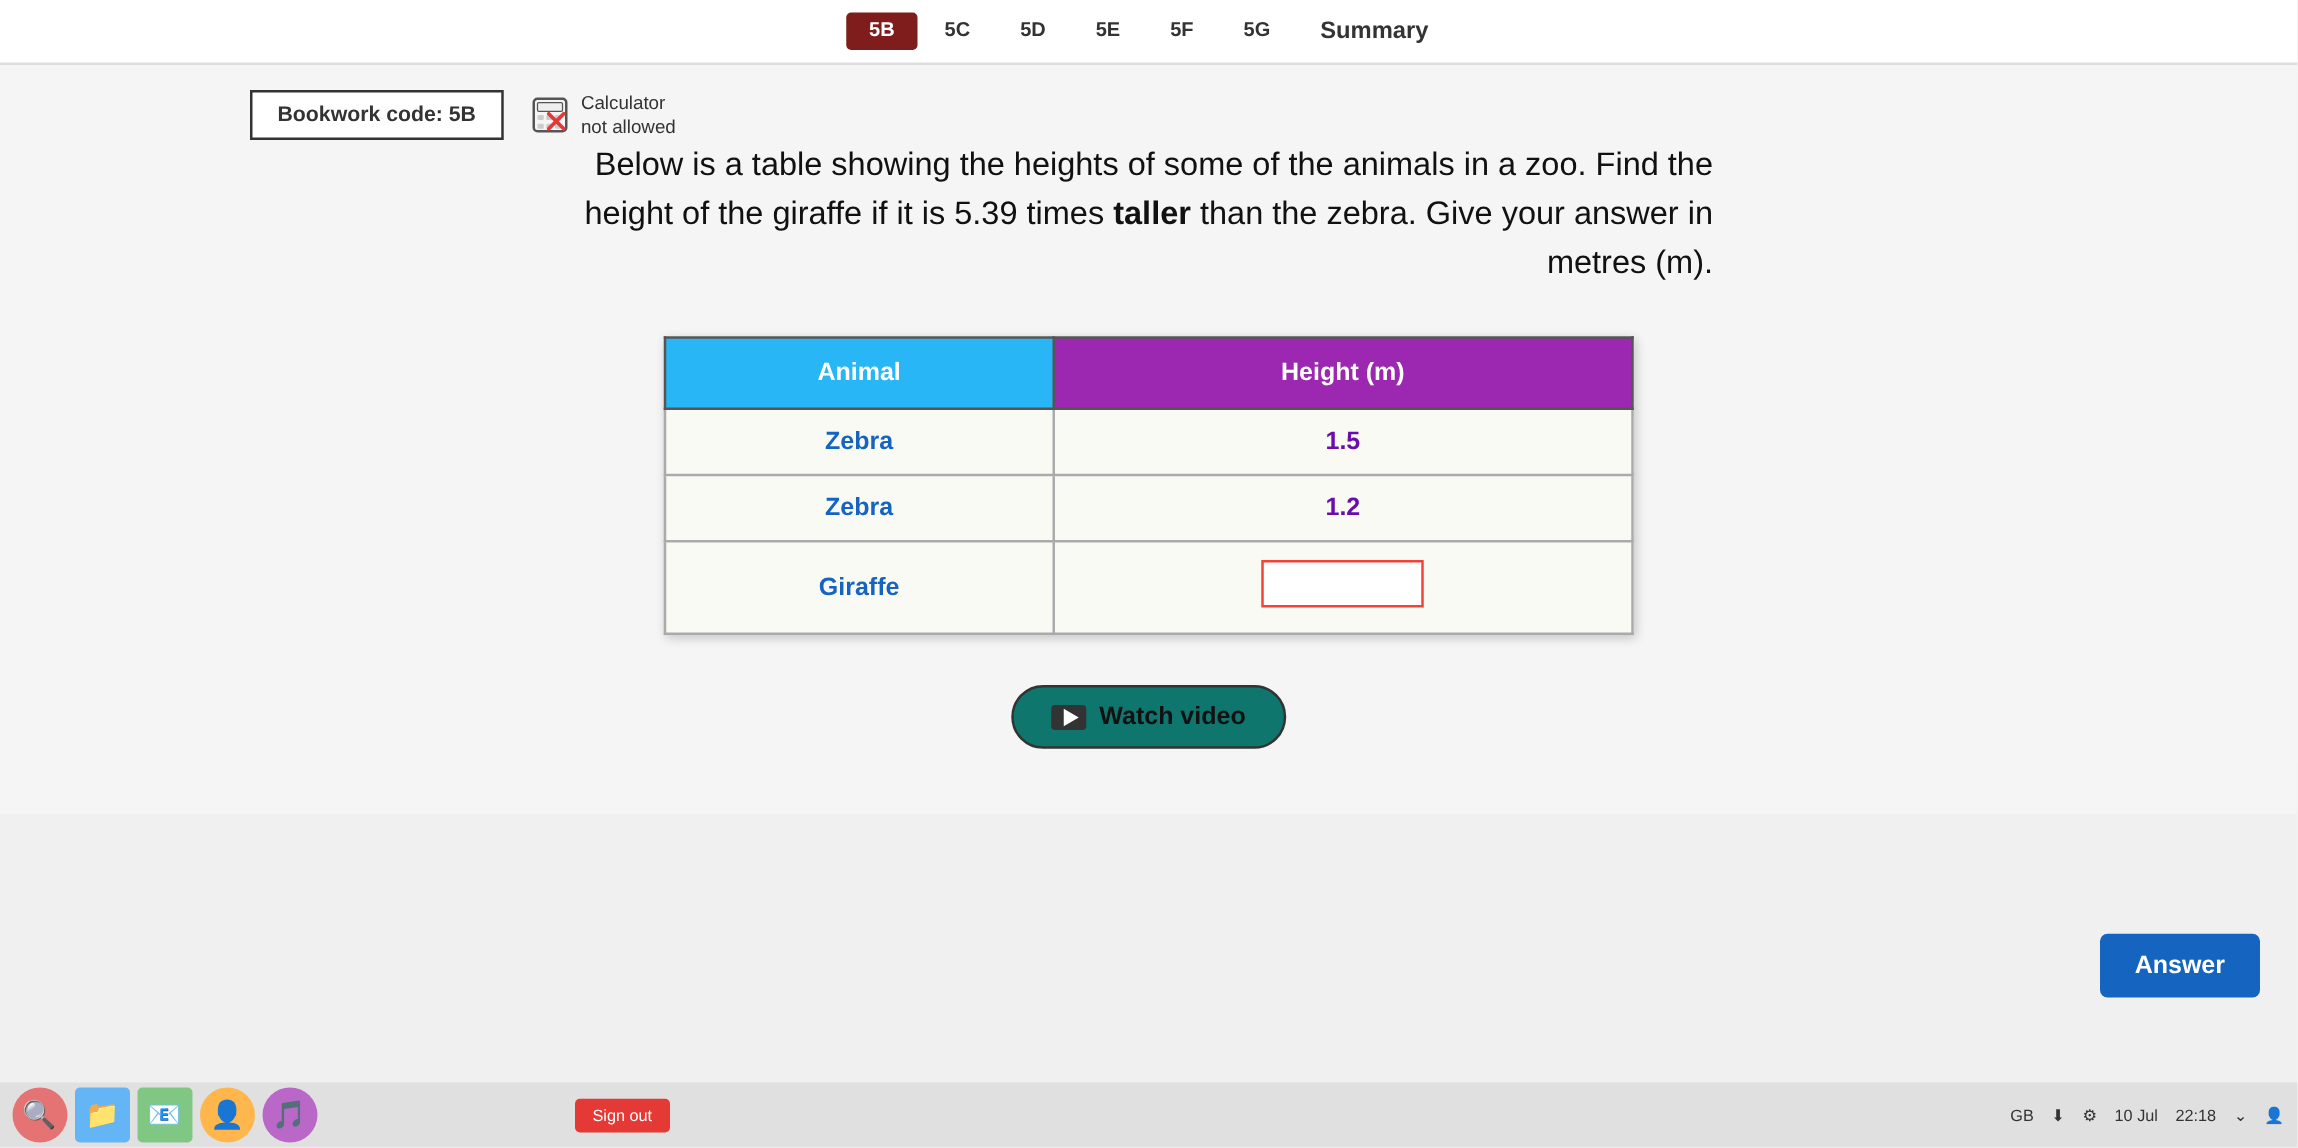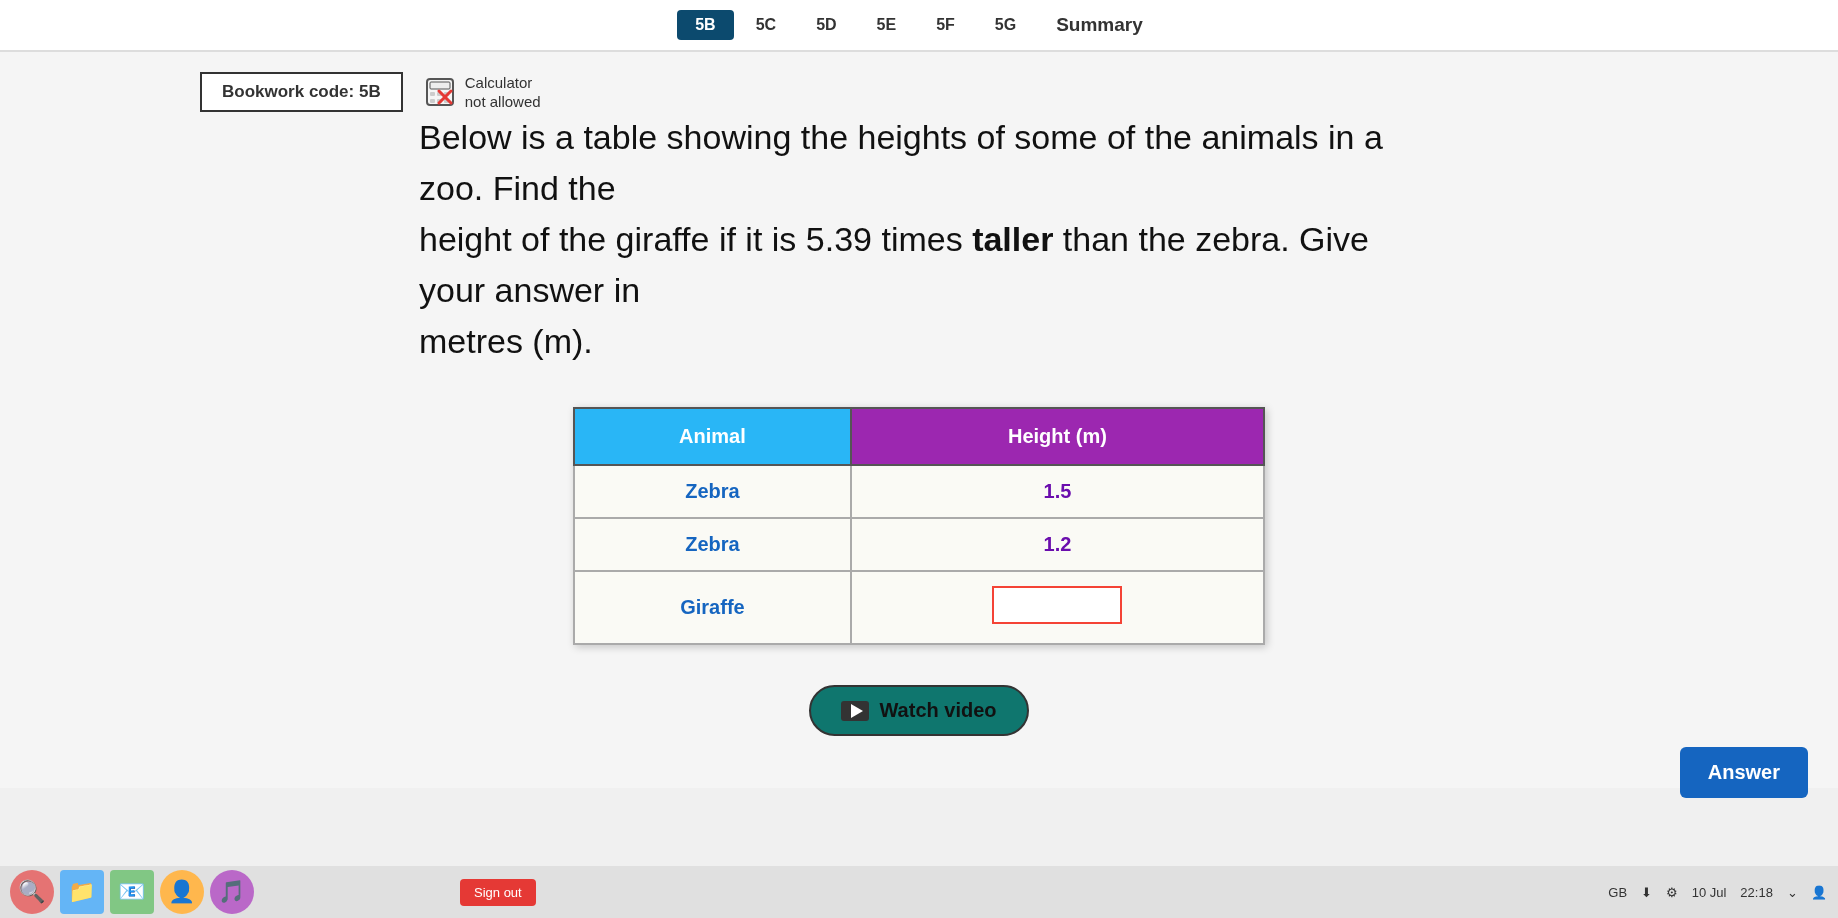--- a/index.html
+++ b/index.html
@@ -29,21 +29,21 @@
       padding: 6px 18px;
       border-radius: 4px;
       font-size: 16px;
       font-weight: bold;
       cursor: pointer;
       color: #333;
       background: transparent;
     }
 
     .nav-tab.active {
-      background: #0c4a6e;
+      background: #7f1d1d;
       color: #fff;
     }
 
     .nav-tab-summary {
       padding: 6px 18px;
       font-size: 19px;
       font-weight: bold;
       color: #333;
     }
 
@@ -77,36 +77,36 @@
     .calculator-info {
       display: flex;
       align-items: center;
       gap: 8px;
       font-size: 15px;
       color: #333;
     }
 
     
     .question-text {
-      text-align: left;
-      font-size: 34px;
+      text-align: right;
+      font-size: 26px;
       line-height: 1.5;
       color: #111;
       max-width: 1000px;
       margin-bottom: 40px;
     }
 
     .question-text strong {
       font-weight: 900;
     }
 
     
     .animal-table {
       border-collapse: collapse;
-      width: 692px;
+      width: 776px;
       margin-bottom: 40px;
       box-shadow: 2px 2px 8px rgba(0,0,0,0.2);
     }
 
     .animal-table th {
       padding: 16px 30px;
       font-size: 20px;
       font-weight: bold;
       color: #fff;
       text-align: center;

